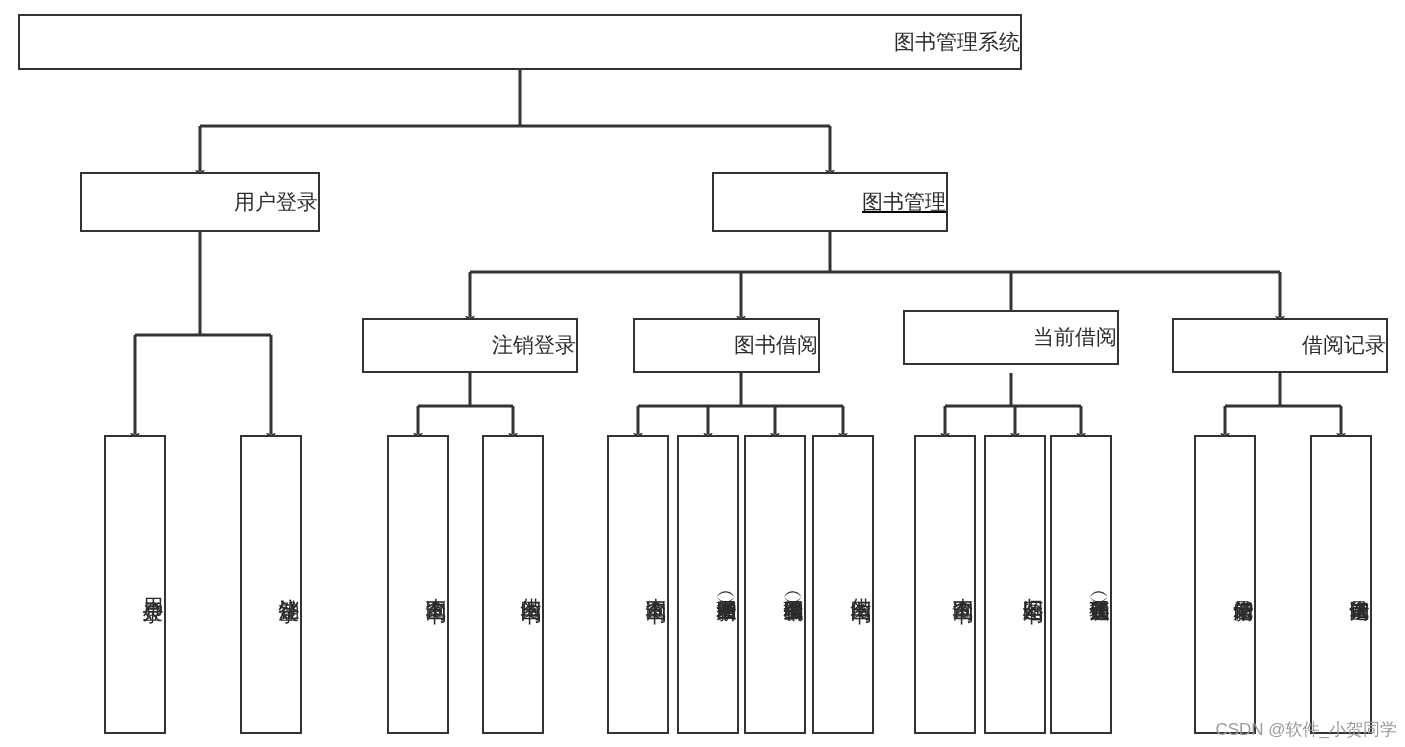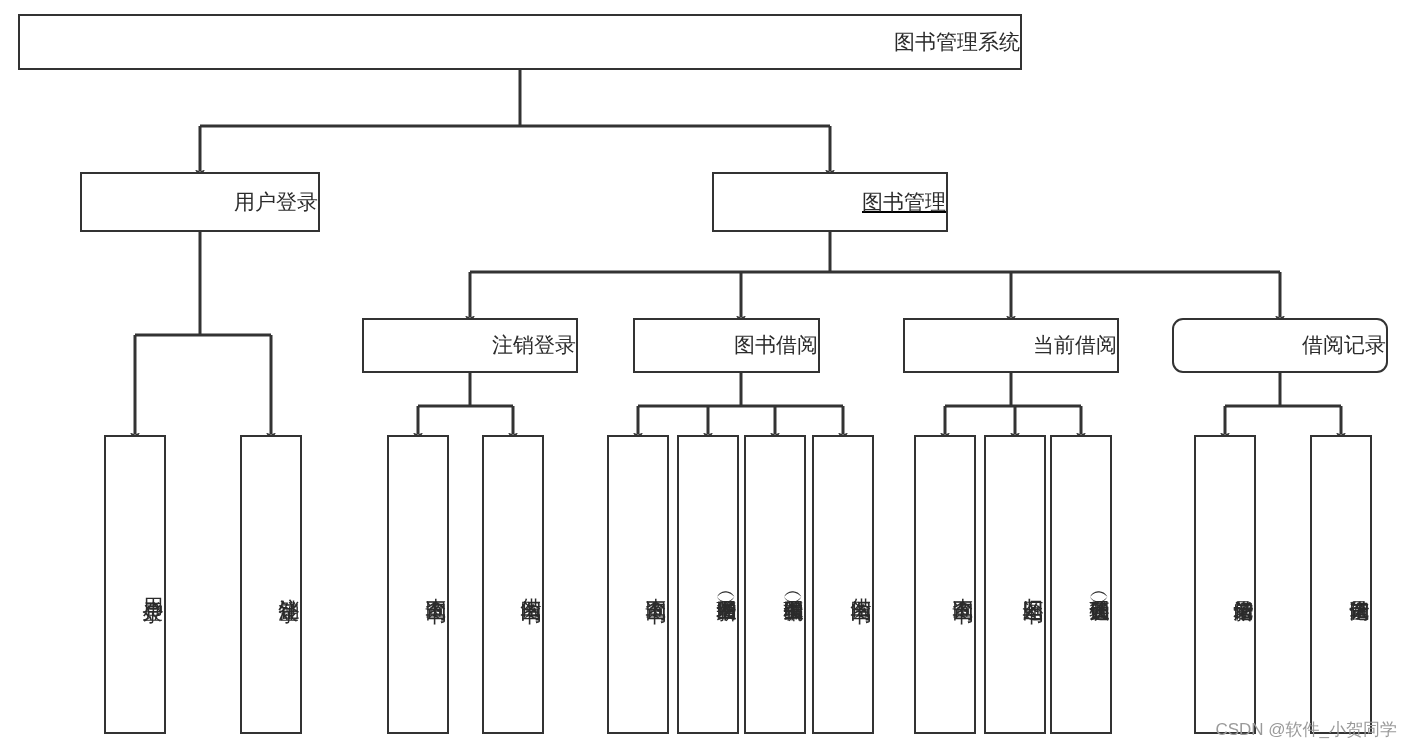--- a/index.html
+++ b/index.html
@@ -127,24 +127,24 @@
       </div>
       <div class="node-box" style="left: 712px; top: 172px; width: 236px; height: 60px; text-decoration: underline;">
         <span class="node-label label-horizontal">图书管理</span>
       </div>
       <div class="node-box" style="left: 362px; top: 318px; width: 216px; height: 55px;">
         <span class="node-label label-horizontal">注销登录</span>
       </div>
       <div class="node-box" style="left: 633px; top: 318px; width: 187px; height: 55px;">
         <span class="node-label label-horizontal">图书借阅</span>
       </div>
-      <div class="node-box" style="left: 903px; top: 318px; width: 216px; height: 55px;">
+      <div class="node-box" style="left: 903px; top: 310px; width: 216px; height: 55px;">
         <span class="node-label label-horizontal">当前借阅</span>
       </div>
-      <div class="node-box" style="left: 1172px; top: 318px; width: 216px; height: 55px; border-radius: 11px;">
+      <div class="node-box" style="left: 1172px; top: 318px; width: 216px; height: 55px;">
         <span class="node-label label-horizontal">借阅记录</span>
       </div>
       <div class="node-box" style="left: 104px; top: 435px; width: 62px; height: 299px;">
         <span class="node-label label-vertical">用户登录</span>
       </div>
       <div class="node-box" style="left: 240px; top: 435px; width: 62px; height: 299px;">
         <span class="node-label label-vertical">注销登录</span>
       </div>
       <div class="node-box" style="left: 387px; top: 435px; width: 62px; height: 299px;">
         <span class="node-label label-vertical">查询图书</span>

